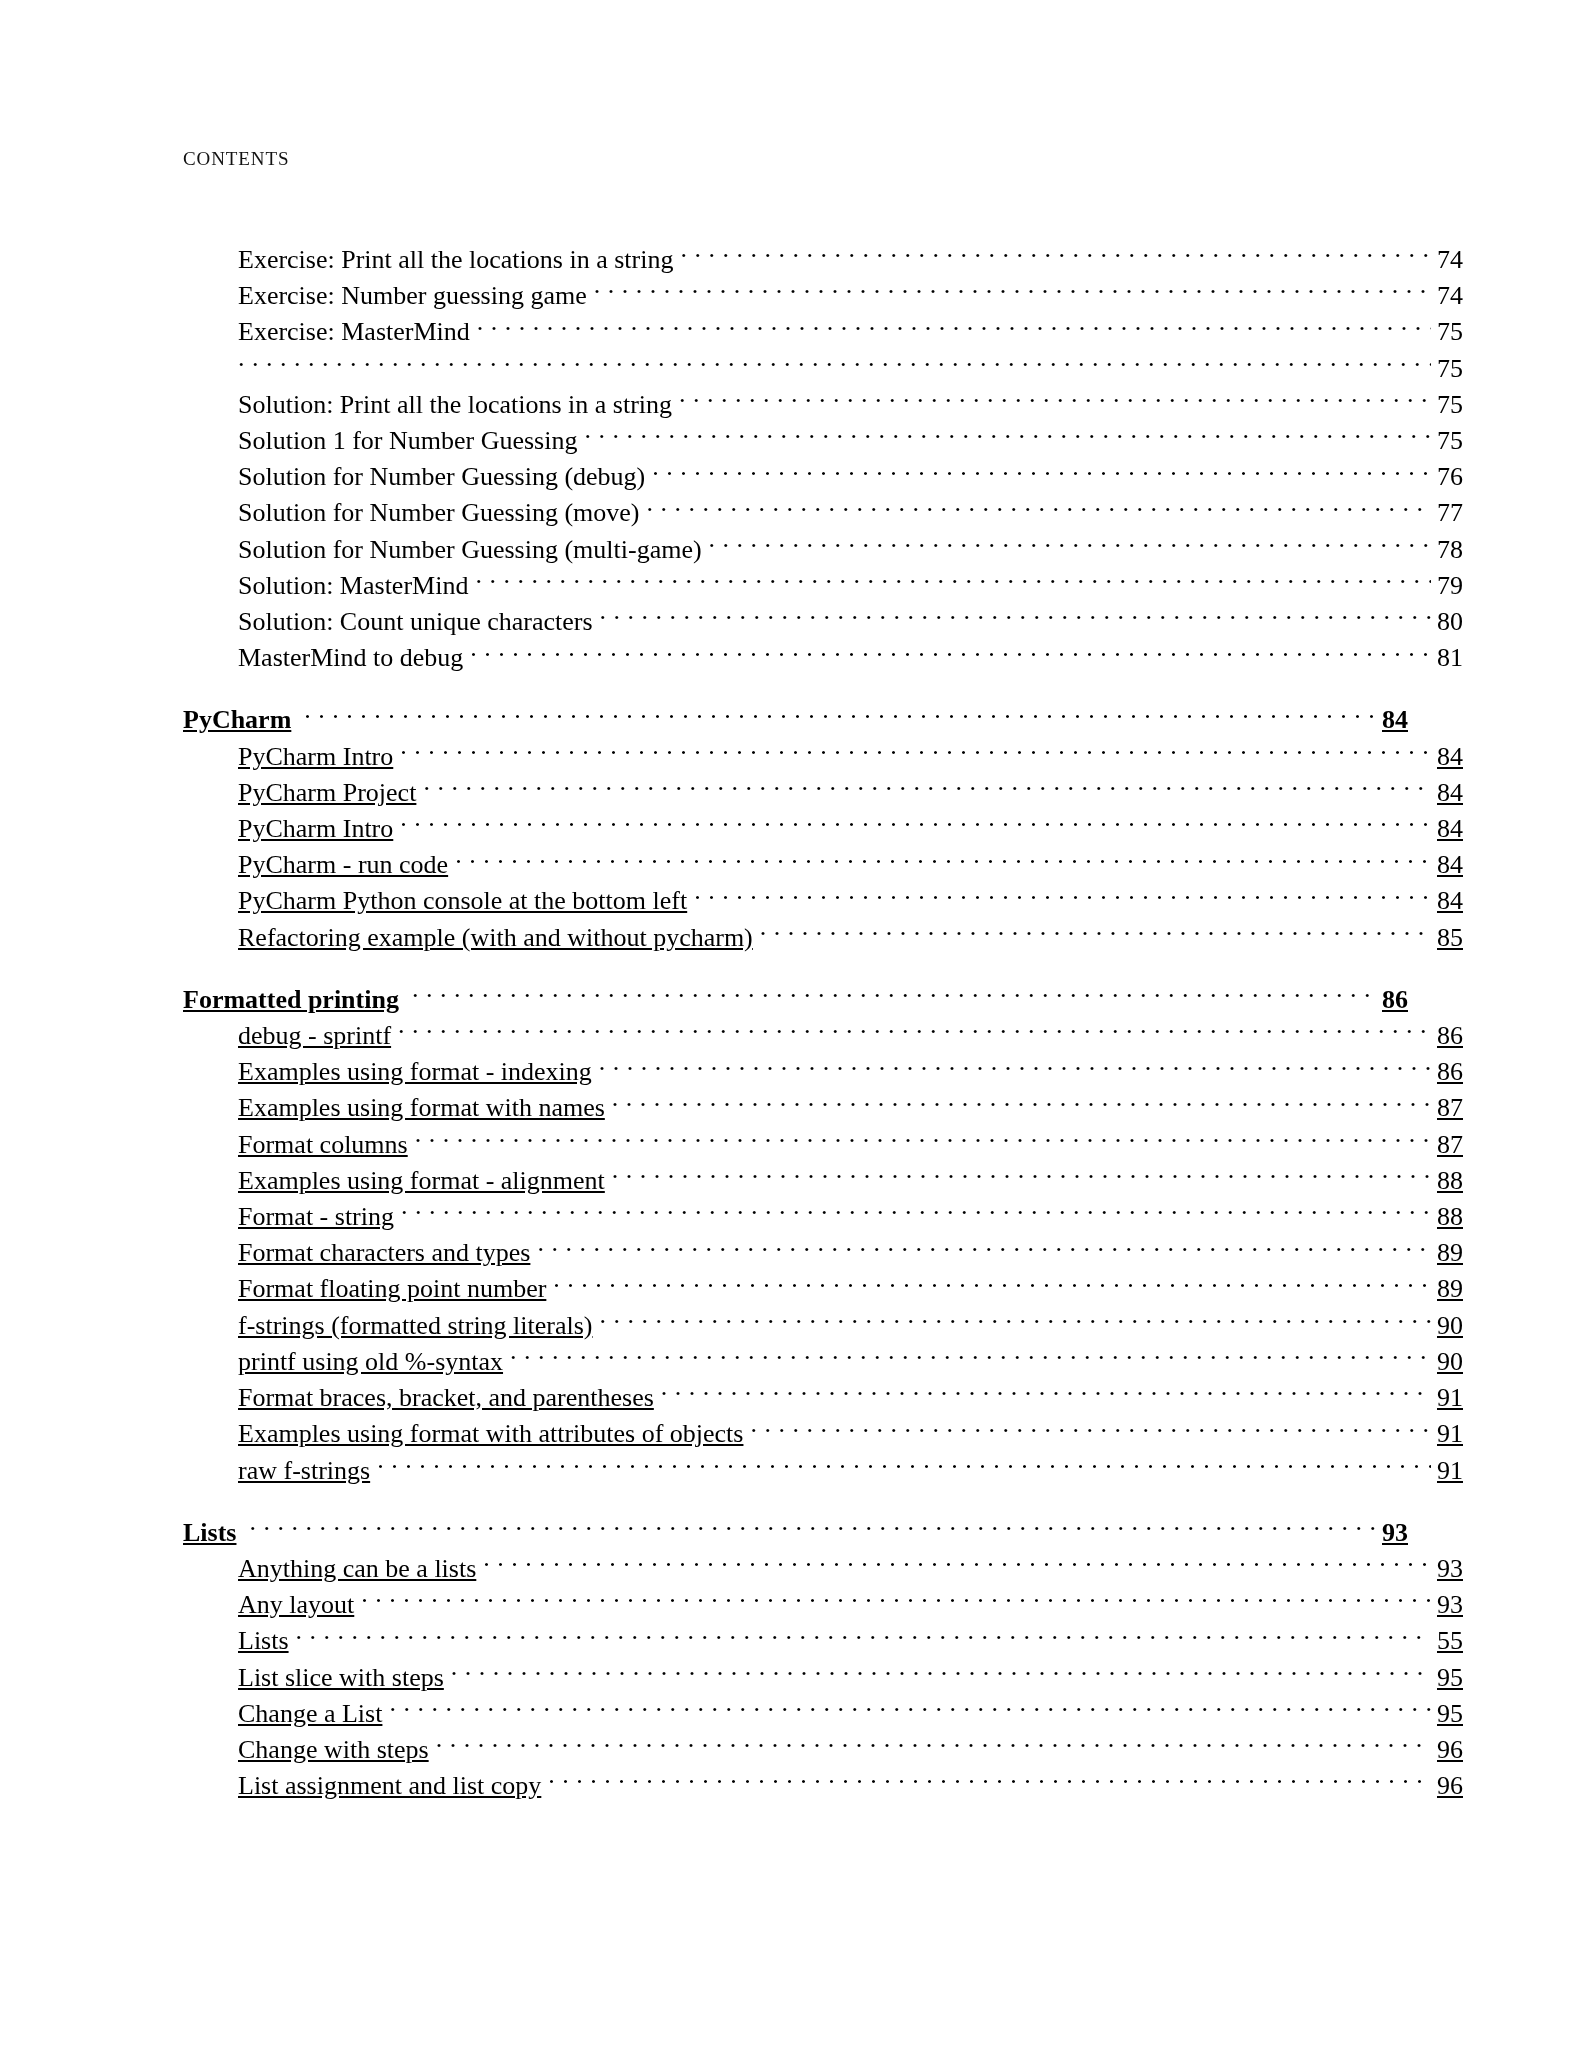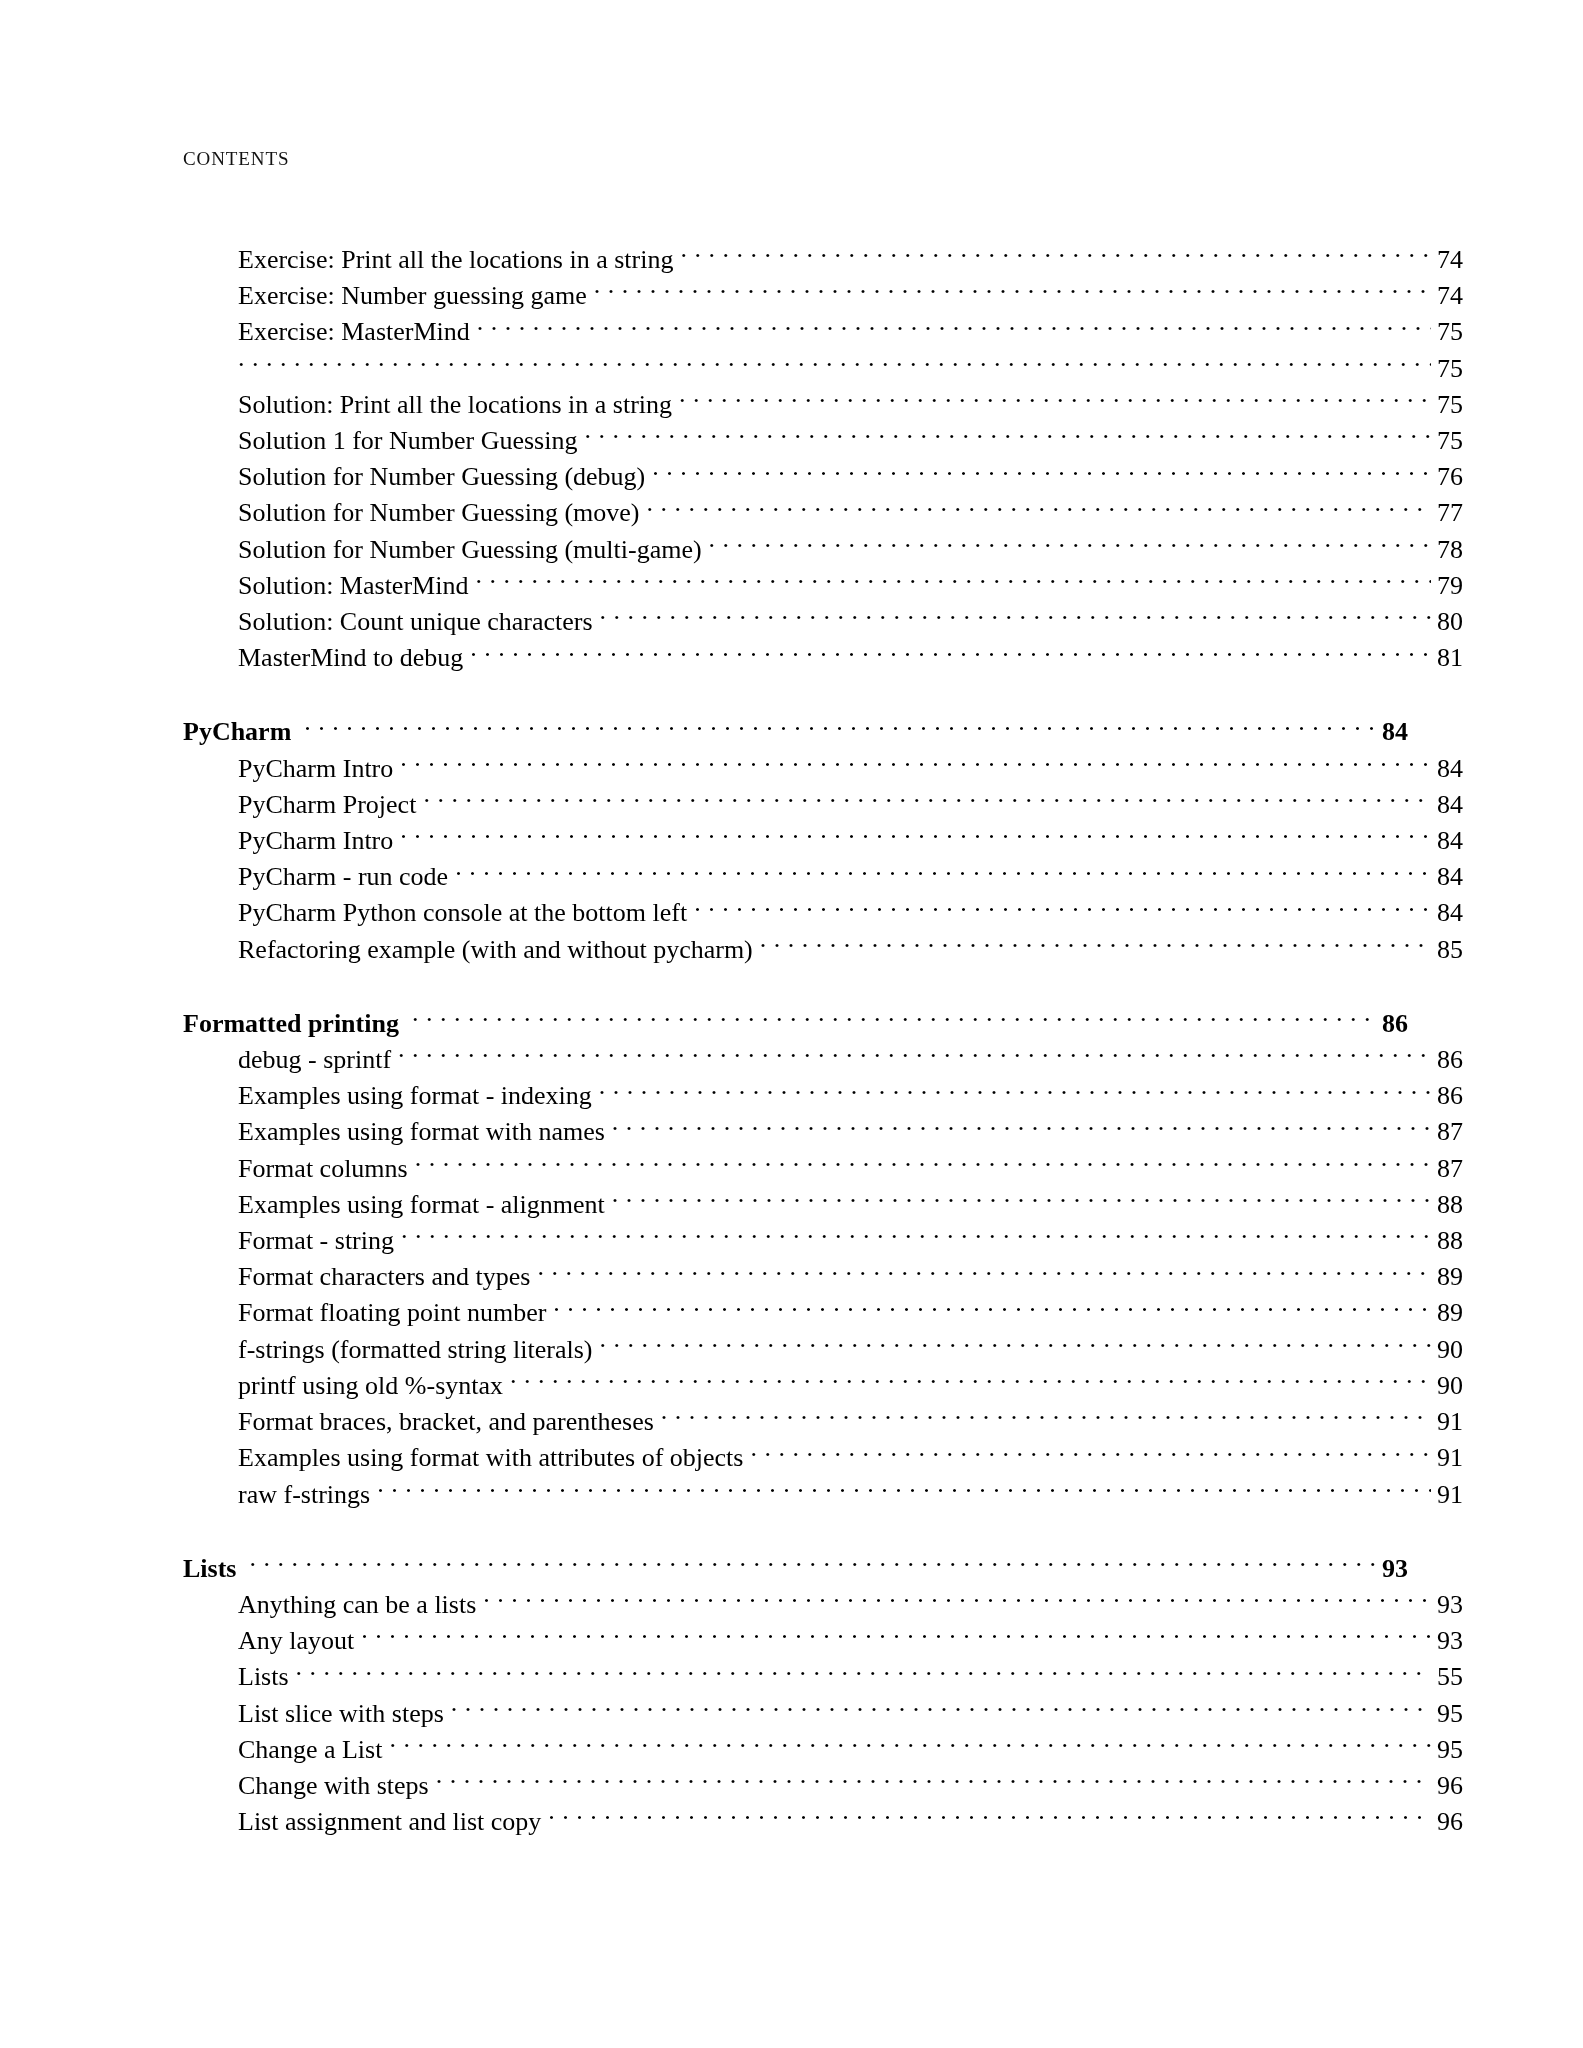--- a/index.html
+++ b/index.html
@@ -34,21 +34,22 @@
     font-weight: normal;
   }
   .toc {
     margin: 0;
     padding: 0;
   }
   .section {
     margin: 0;
   }
   .section + .section {
-    margin-top: 38px;
+    margin-top: 26px;
+    text-decoration: underline;
   }
   .entry {
     display: flex;
     align-items: baseline;
     width: 100%;
     line-height: 36.2px;
     font-size: 26px;
     white-space: nowrap;
   }
   .entry .label {

